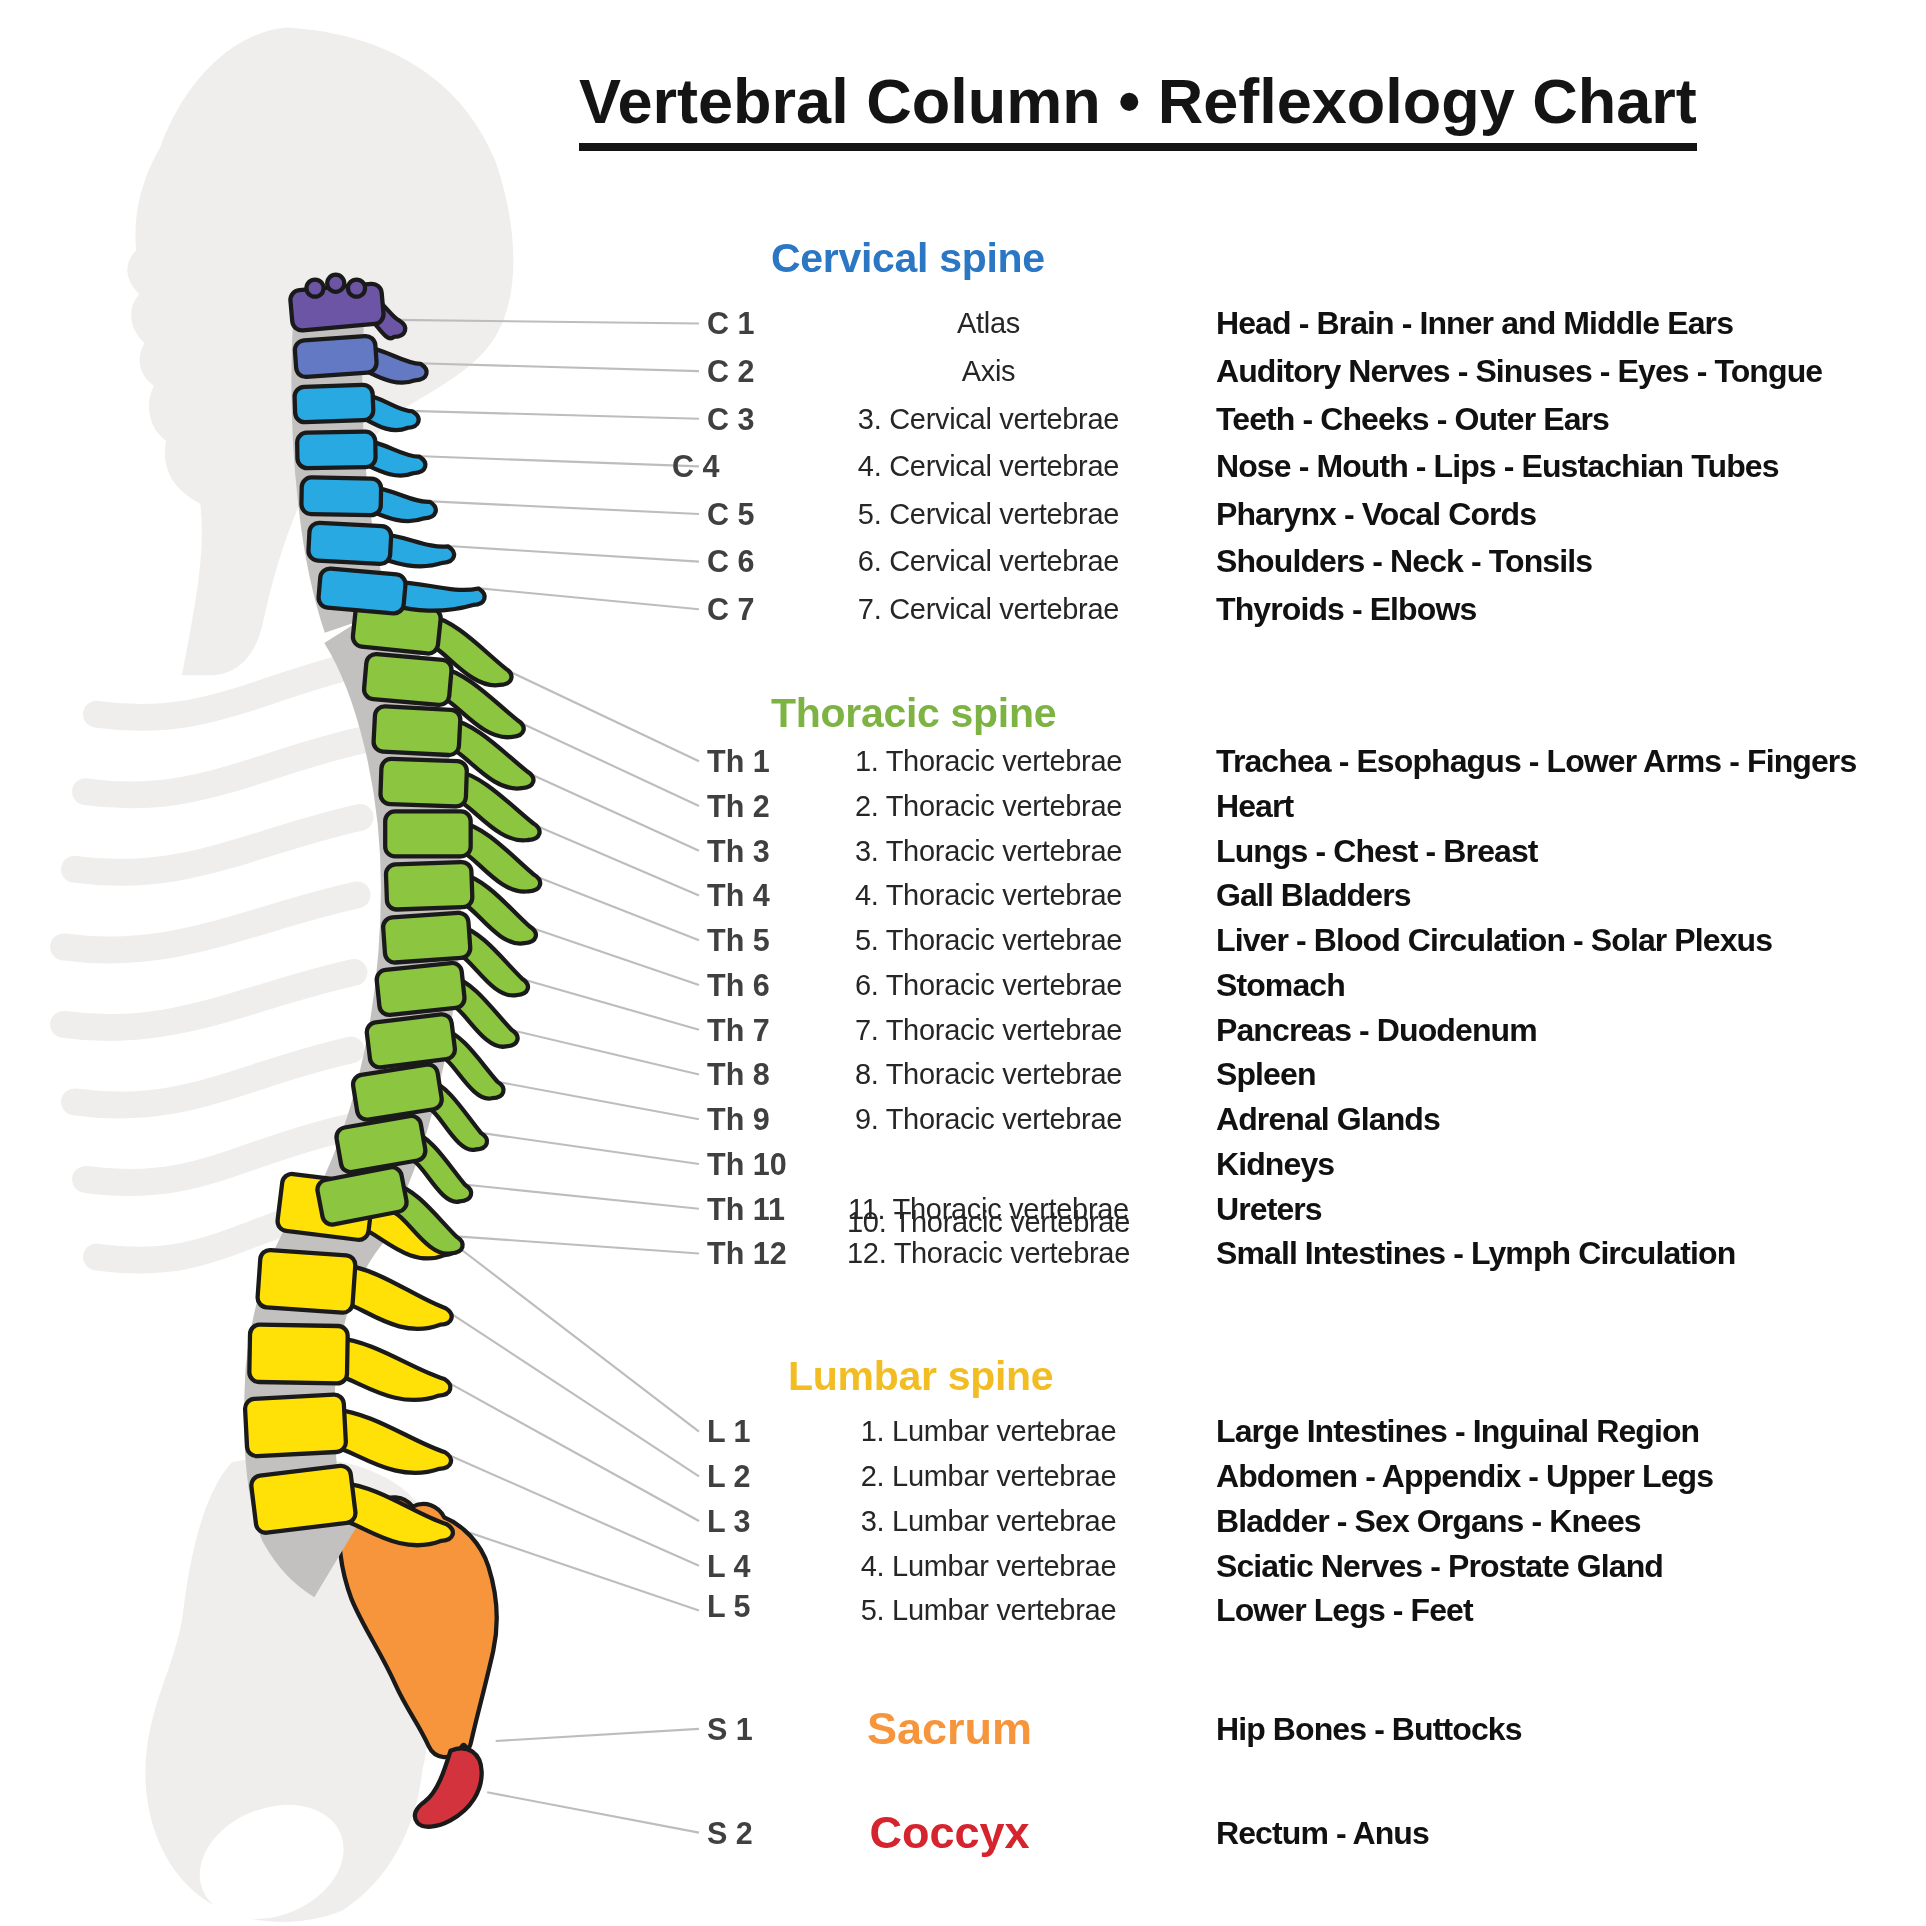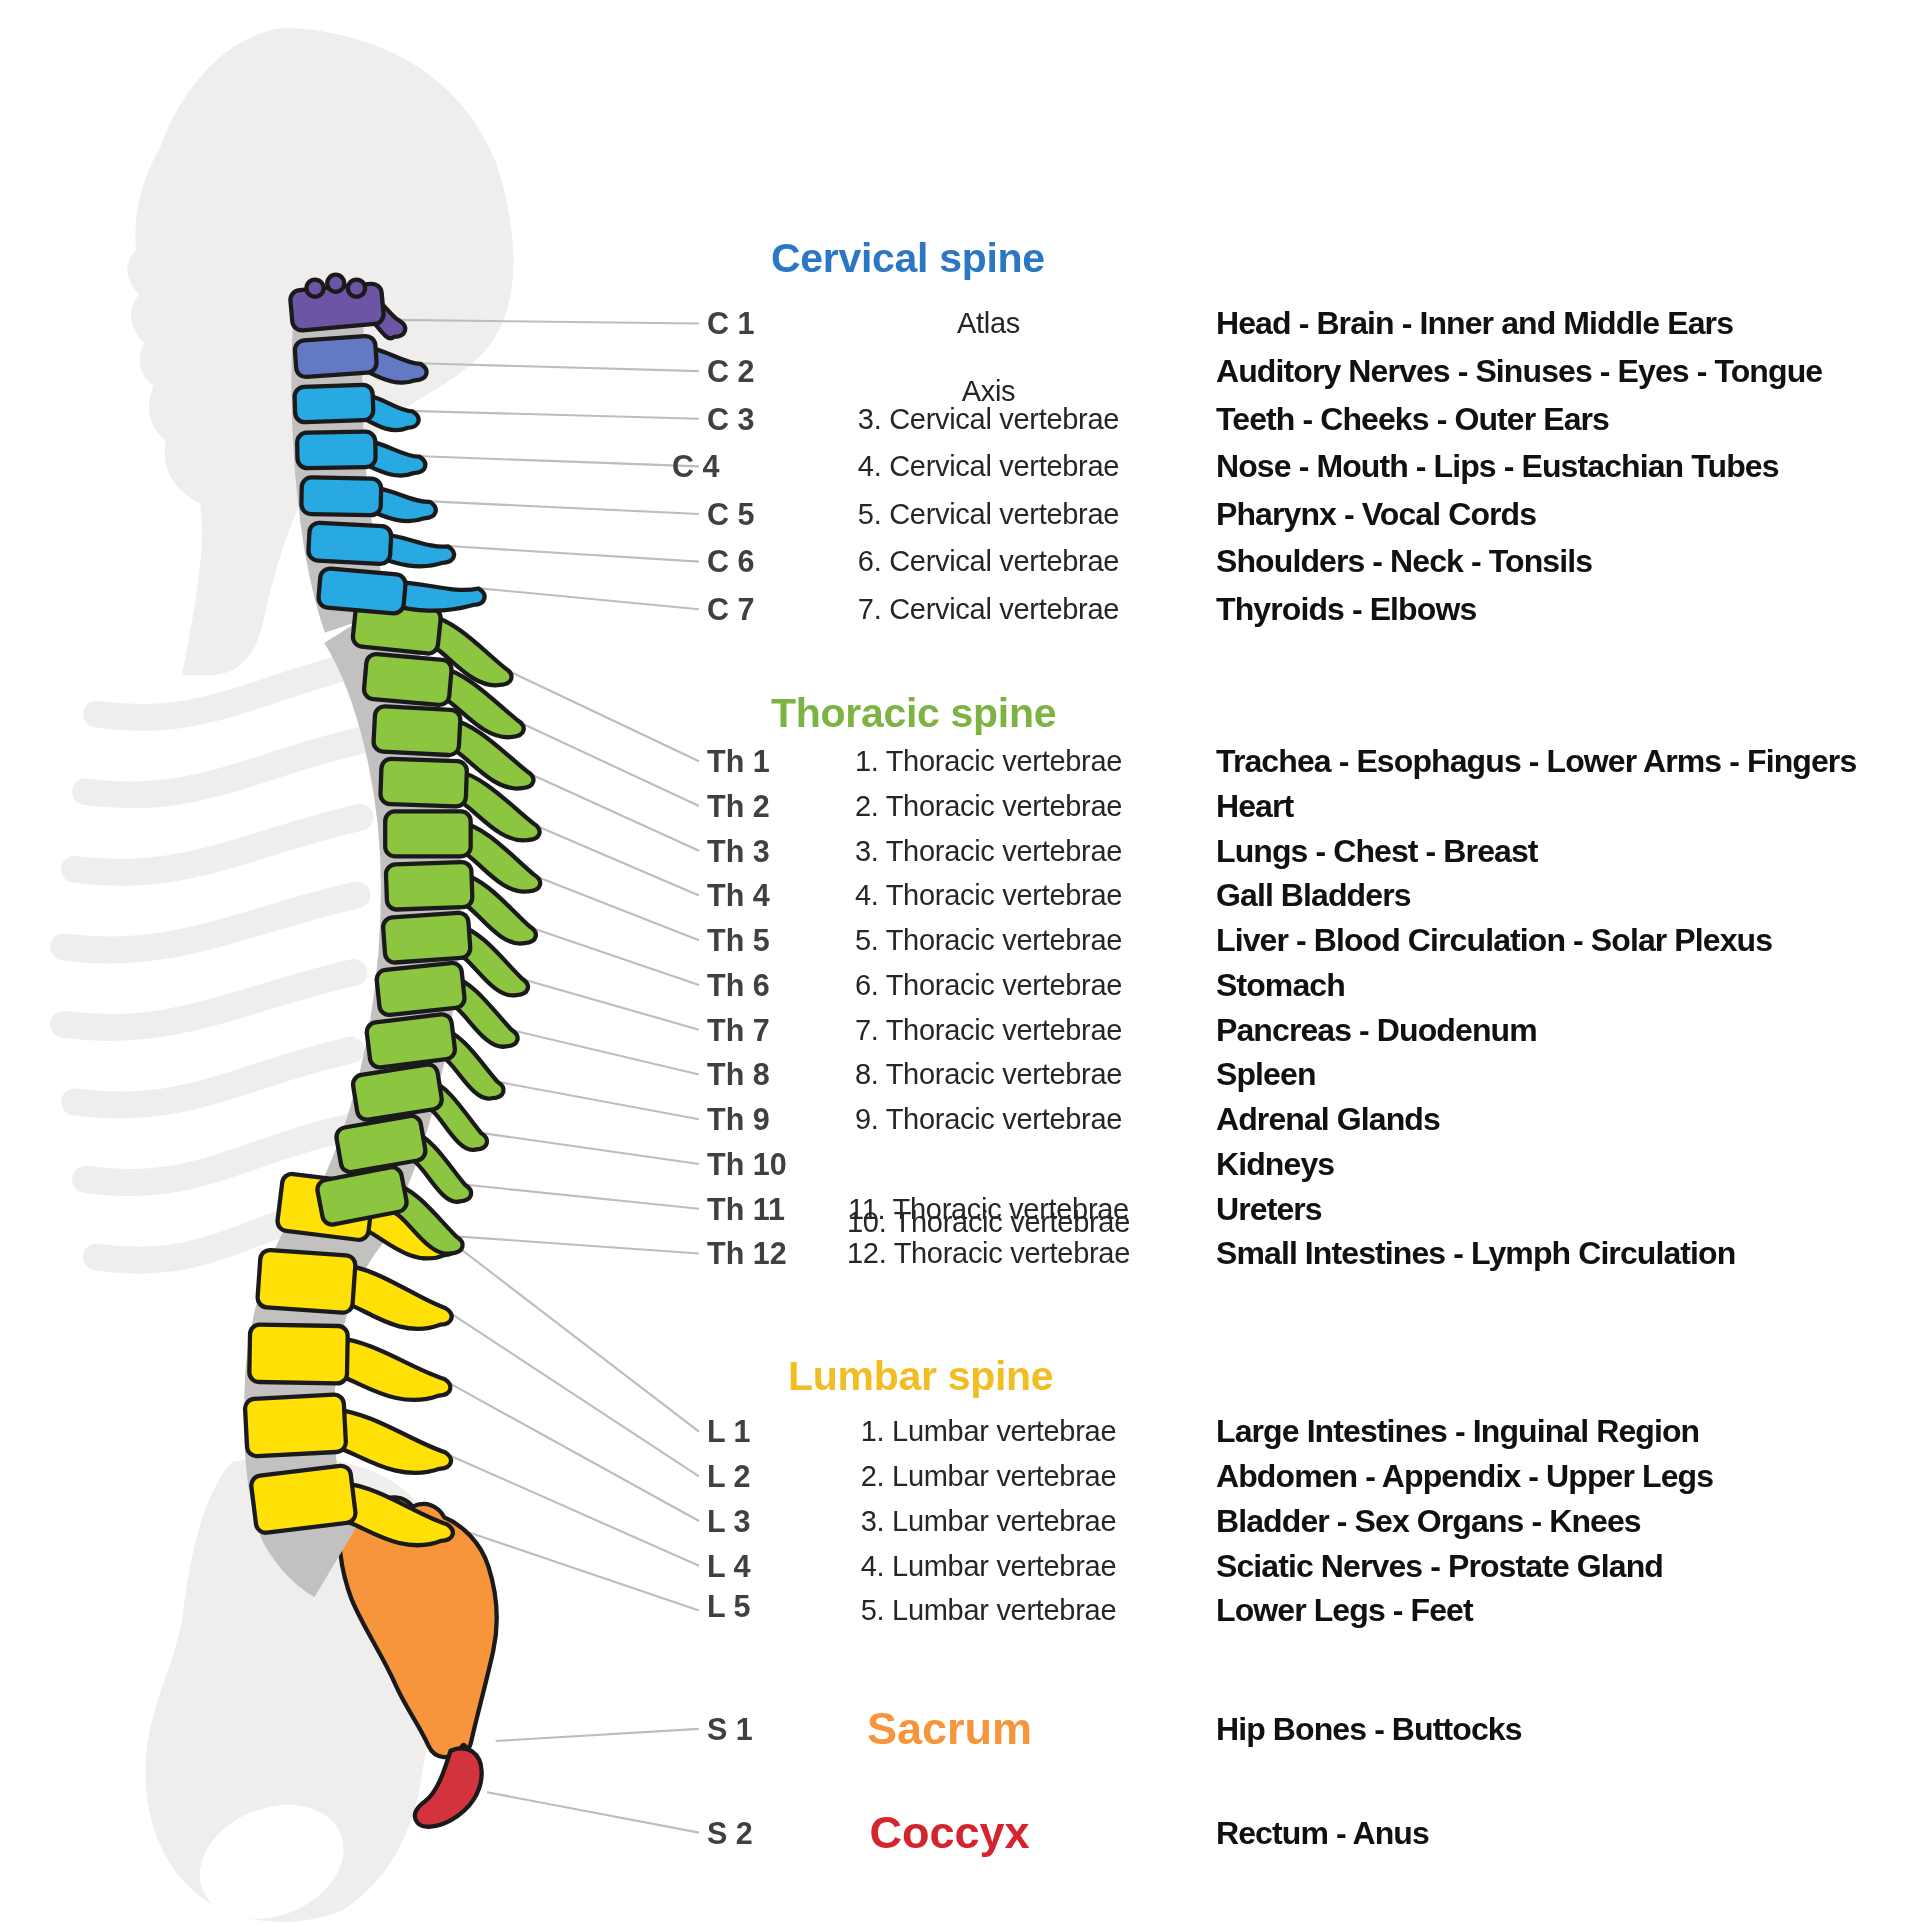--- a/index.html
+++ b/index.html
@@ -247,27 +247,28 @@
    C 626.05,491.3 641.1,519.85 654,525
    C 670,535 666,551 645,552
    C 634.65,562 619.6,535 611,527 Z" fill="#6C55A5"></path>
           <rect x="477" y="470" width="150" height="66" rx="16" fill="#6C55A5" transform="rotate(-5 552 503)"></rect>
           <circle cx="516" cy="472" r="14" fill="#6C55A5"></circle>
           <circle cx="550" cy="464" r="14" fill="#6C55A5"></circle>
           <circle cx="584" cy="472" r="14" fill="#6C55A5"></circle>
         </g>
       </g>
     </svg>
+  <h1 id="title">Vertebral Column • Reflexology Chart</h1>
   <div id="labels">
       <div class="sec-header" style="left: 771px; top: 231px; color: rgb(43, 119, 196);">Cervical spine</div>
       <div class="cell code" style="left: 707px; top: 300px;">C 1</div>
       <div class="cell vname" style="left: 799px; top: 300px;">Atlas</div>
       <div class="cell reflex" style="left: 1216px; top: 300px;">Head - Brain - Inner and Middle Ears</div>
       <div class="cell code" style="left: 707px; top: 348px;">C 2</div>
-      <div class="cell vname" style="left: 799px; top: 348px; margin-top: 20px;">Axis</div>
+      <div class="cell vname" style="left: 799px; top: 348px;">Axis</div>
       <div class="cell reflex" style="left: 1216px; top: 348px;">Auditory Nerves - Sinuses - Eyes - Tongue</div>
       <div class="cell code" style="left: 707px; top: 396px;">C 3</div>
       <div class="cell vname" style="left: 799px; top: 396px;">3. Cervical vertebrae</div>
       <div class="cell reflex" style="left: 1216px; top: 396px;">Teeth - Cheeks - Outer Ears</div>
       <div class="cell code" style="left: 672px; top: 443px;">C 4</div>
       <div class="cell vname" style="left: 799px; top: 443px;">4. Cervical vertebrae</div>
       <div class="cell reflex" style="left: 1216px; top: 443px;">Nose - Mouth - Lips - Eustachian Tubes</div>
       <div class="cell code" style="left: 707px; top: 491px;">C 5</div>
       <div class="cell vname" style="left: 799px; top: 491px;">5. Cervical vertebrae</div>
       <div class="cell reflex" style="left: 1216px; top: 491px;">Pharynx - Vocal Cords</div>

